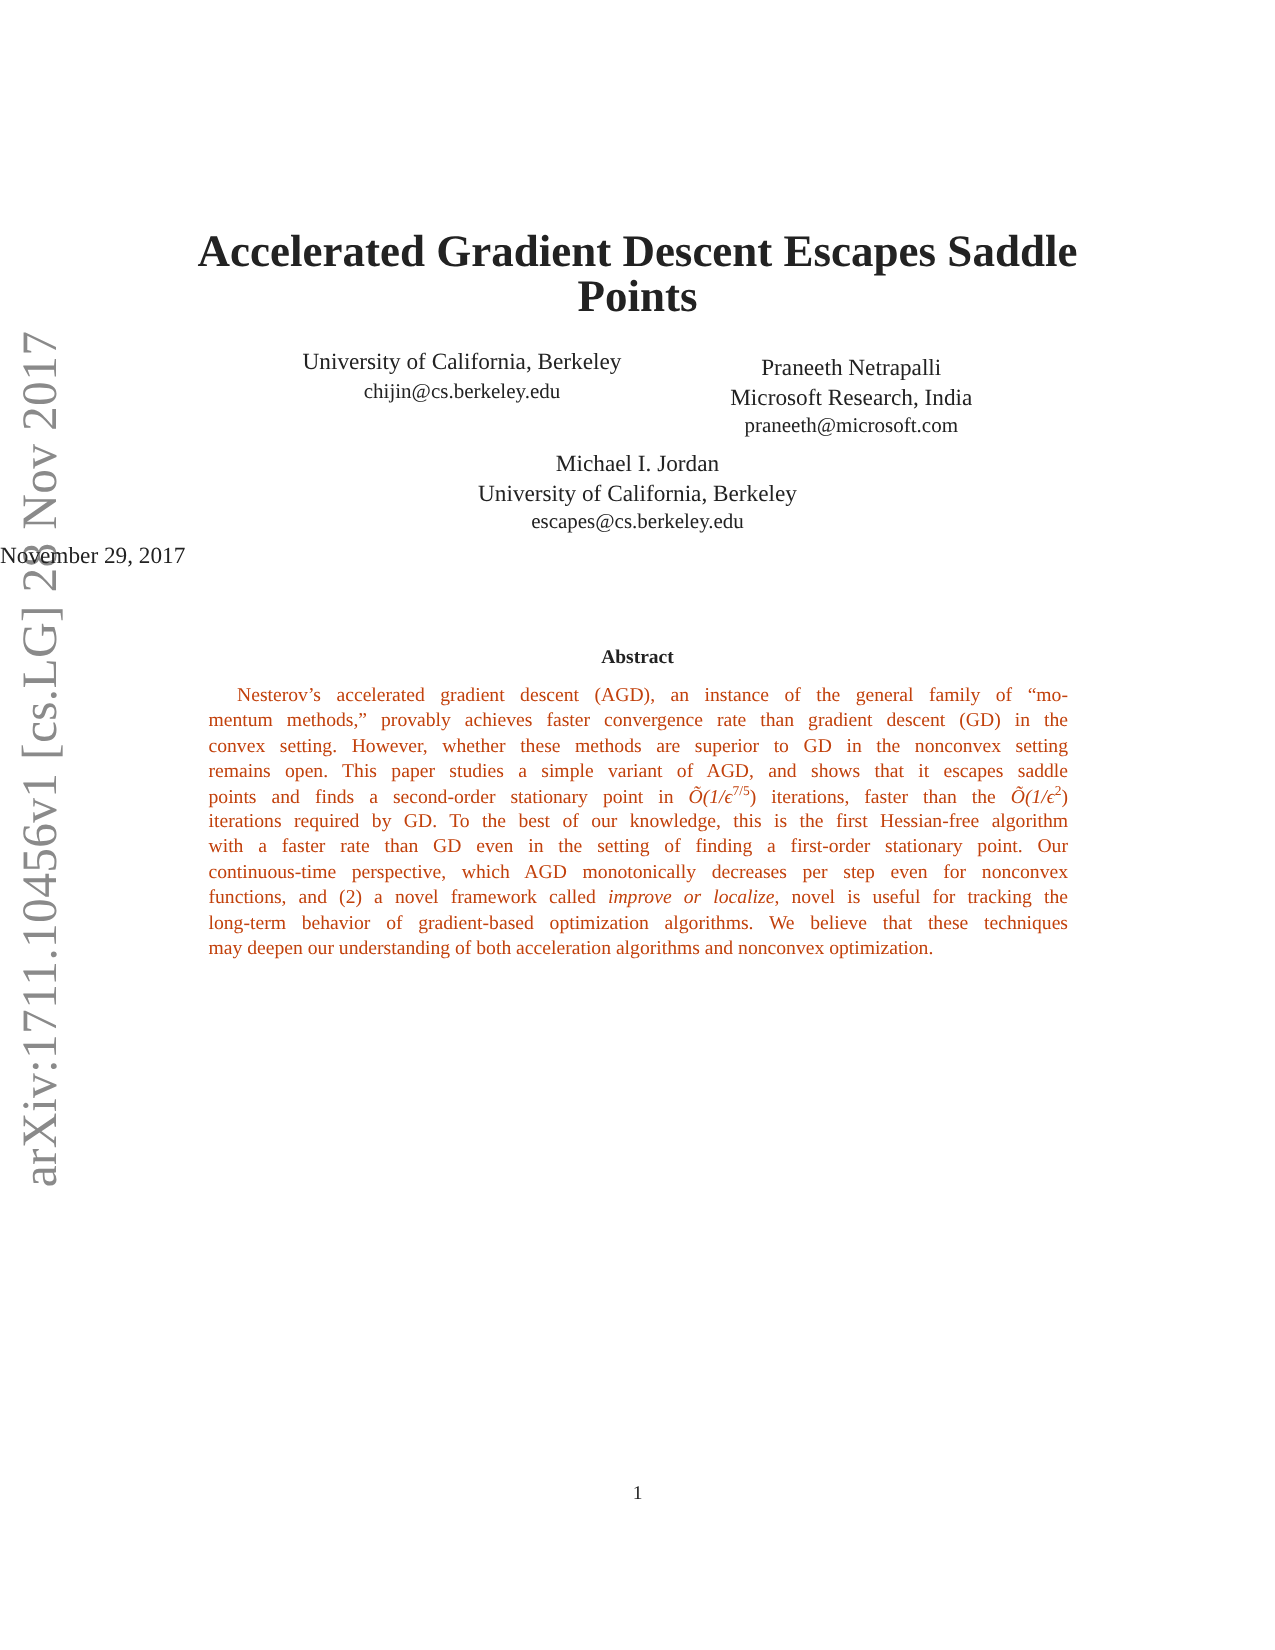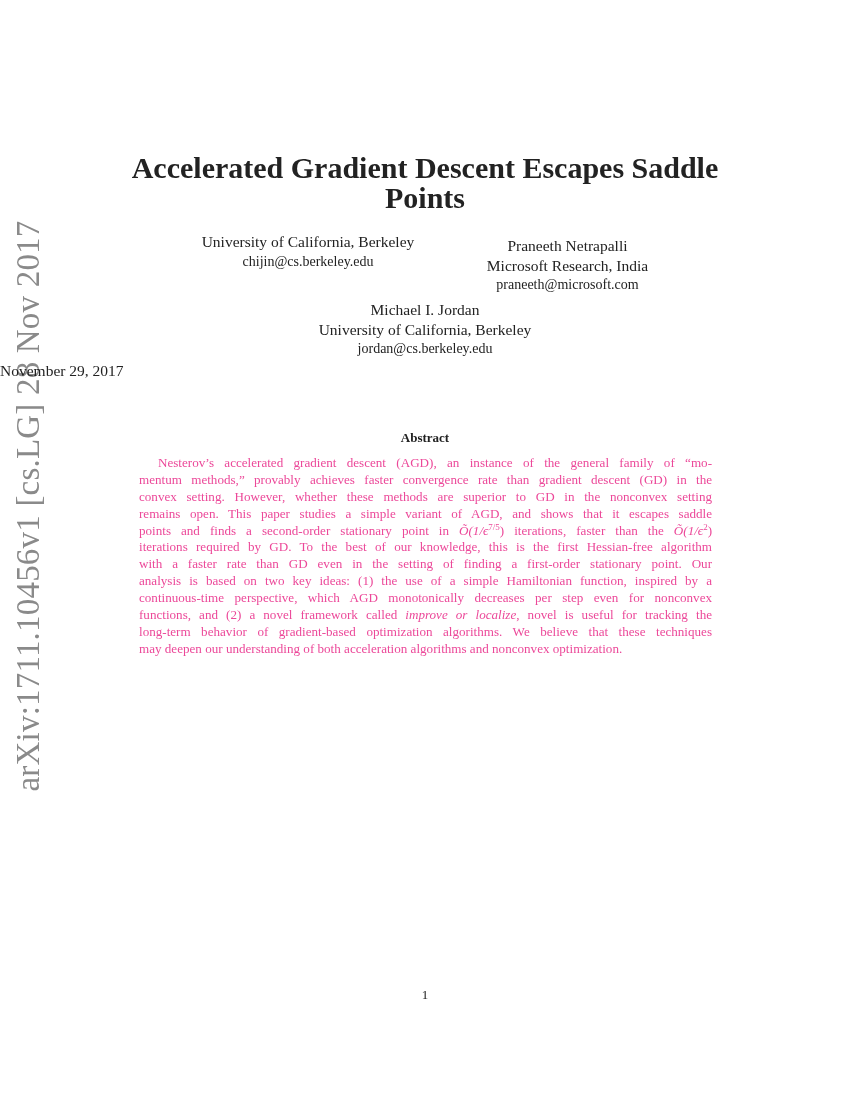--- a/index.html
+++ b/index.html
@@ -23,21 +23,21 @@
   .a2 { left: 460px; width: 215px; top: 236px; }
   .a3 { left: 290px; width: 270px; top: 300px; }
 
   .date { position: absolute; left: 0; width: 850px; top: 362px; text-align: left;
       font-family: "Liberation Serif", serif; font-size: 15.5px; color: #222; }
 
   .abs-h { position: absolute; left: 0; width: 850px; top: 430px; text-align: center;
       font-family: "Liberation Serif", serif; font-weight: bold; font-size: 13px; color: #222; }
 
   .abs-body { position: absolute; left: 139px; width: 573px; top: 455px;
-      font-family: "Liberation Serif", serif; font-size: 13.1px; line-height: 16.9px; color: #ec4899; }
+      font-family: "Liberation Serif", serif; font-size: 13.1px; line-height: 16.9px; color: #c2410c; }
   .abs-line { display: block; white-space: nowrap; text-align: justify; text-align-last: justify; height: 16.9px; }
   .abs-line.first { padding-left: 19px; }
   .abs-line.last { text-align-last: left; }
   .abs-line em { font-style: italic; }
   .abs-line sup { font-size: 9px; vertical-align: 5px; line-height: 0; }
 
   .pagenum { position: absolute; left: 0; width: 850px; top: 987px; text-align: center;
       font-family: "Liberation Serif", serif; font-size: 13px; color: #222; }
 </style>
 </head>
@@ -60,36 +60,35 @@
 
   <div class="author a2">
     <div>Praneeth Netrapalli</div>
     <div>Microsoft Research, India</div>
     <div class="email">praneeth@microsoft.com</div>
   </div>
 
   <div class="author a3">
     <div>Michael I. Jordan</div>
     <div>University of California, Berkeley</div>
-    <div class="email">jordan@cs.berkeley.edu</div>
+    <div class="email">escapes@cs.berkeley.edu</div>
   </div>
 
   <div class="date">November 29, 2017</div>
 
   <div class="abs-h">Abstract</div>
 
   <div class="abs-body">
     <span class="abs-line first">Nesterov’s accelerated gradient descent (AGD), an instance of the general family of “mo-</span>
     <span class="abs-line">mentum methods,” provably achieves faster convergence rate than gradient descent (GD) in the</span>
     <span class="abs-line">convex setting. However, whether these methods are superior to GD in the nonconvex setting</span>
     <span class="abs-line">remains open. This paper studies a simple variant of AGD, and shows that it escapes saddle</span>
     <span class="abs-line"><span>points and finds a second-order stationary point in </span><span><i>Õ(1/ϵ</i><sup>7/5</sup><span>)</span></span><span> iterations, faster than the </span><span><i>Õ(1/ϵ</i><sup>2</sup><span>)</span></span></span>
     <span class="abs-line">iterations required by GD. To the best of our knowledge, this is the first Hessian-free algorithm</span>
     <span class="abs-line">with a faster rate than GD even in the setting of finding a first-order stationary point. Our</span>
-    <span class="abs-line">analysis is based on two key ideas: (1) the use of a simple Hamiltonian function, inspired by a</span>
     <span class="abs-line">continuous-time perspective, which AGD monotonically decreases per step even for nonconvex</span>
     <span class="abs-line"><span>functions, and (2) a novel framework called </span><em>improve or localize</em><span>, novel is useful for tracking the</span></span>
     <span class="abs-line">long-term behavior of gradient-based optimization algorithms. We believe that these techniques</span>
     <span class="abs-line last">may deepen our understanding of both acceleration algorithms and nonconvex optimization.</span>
   </div>
 
   <div class="pagenum">1</div>
 </div>
 
 </body></html>

